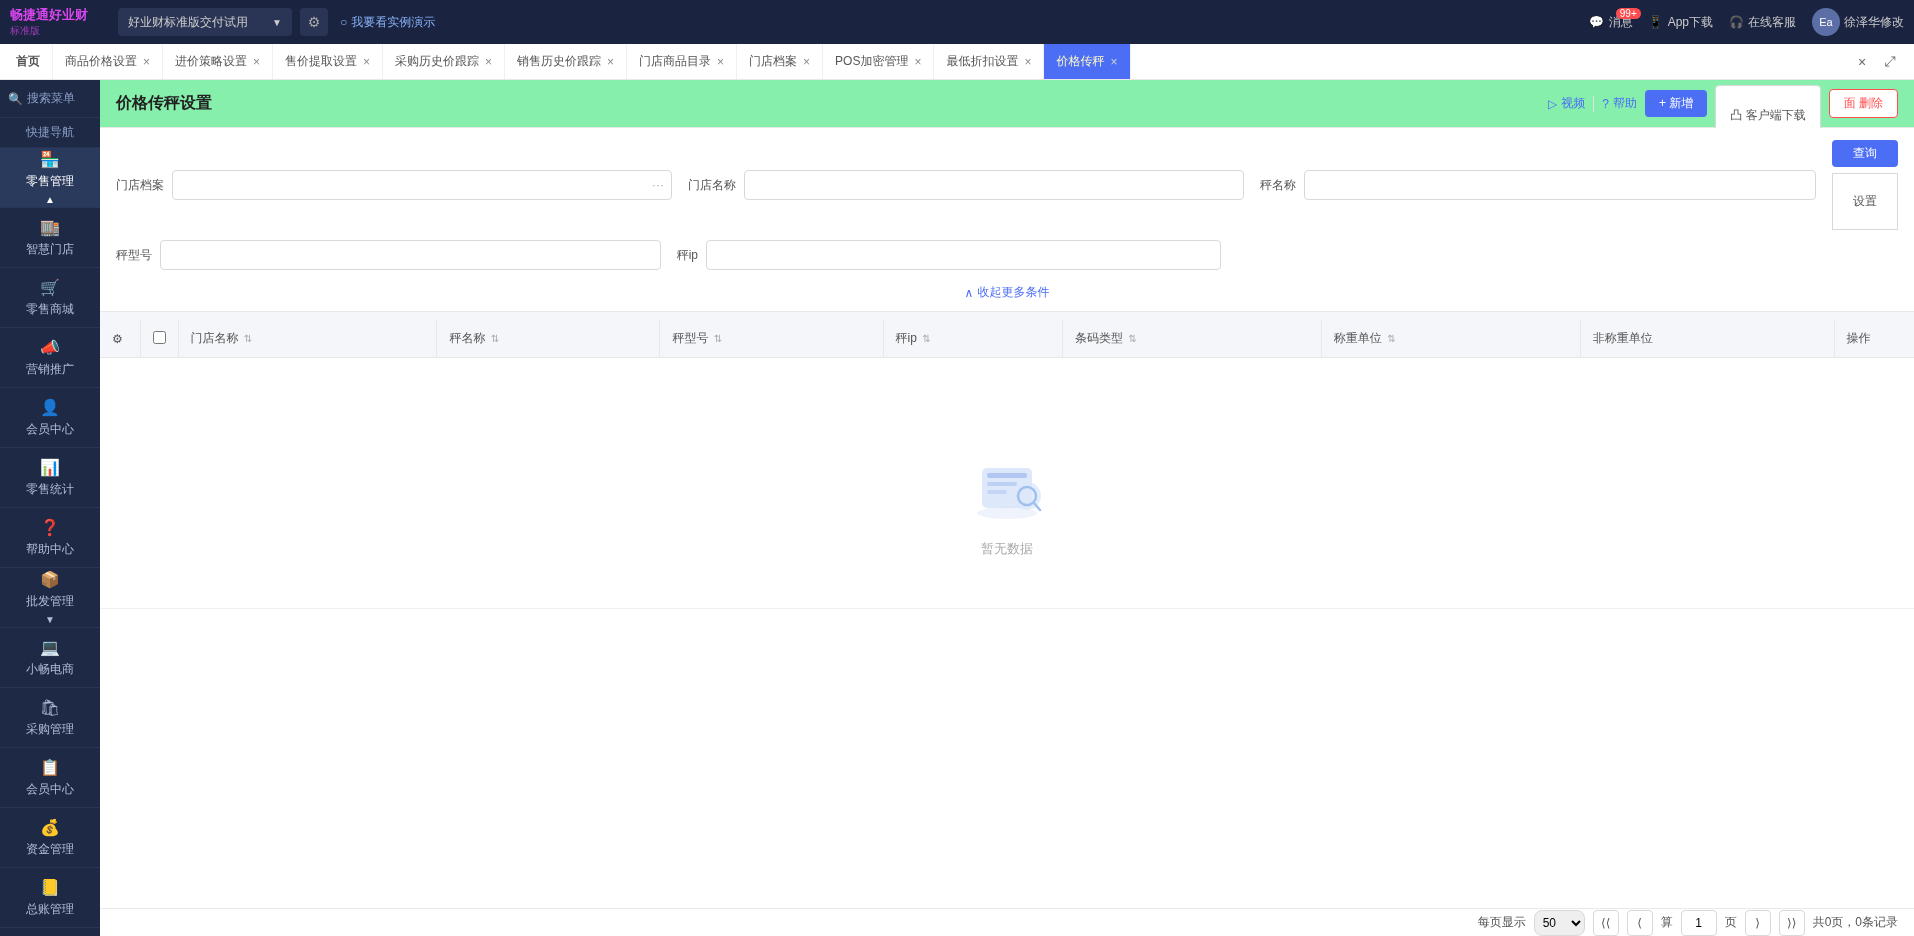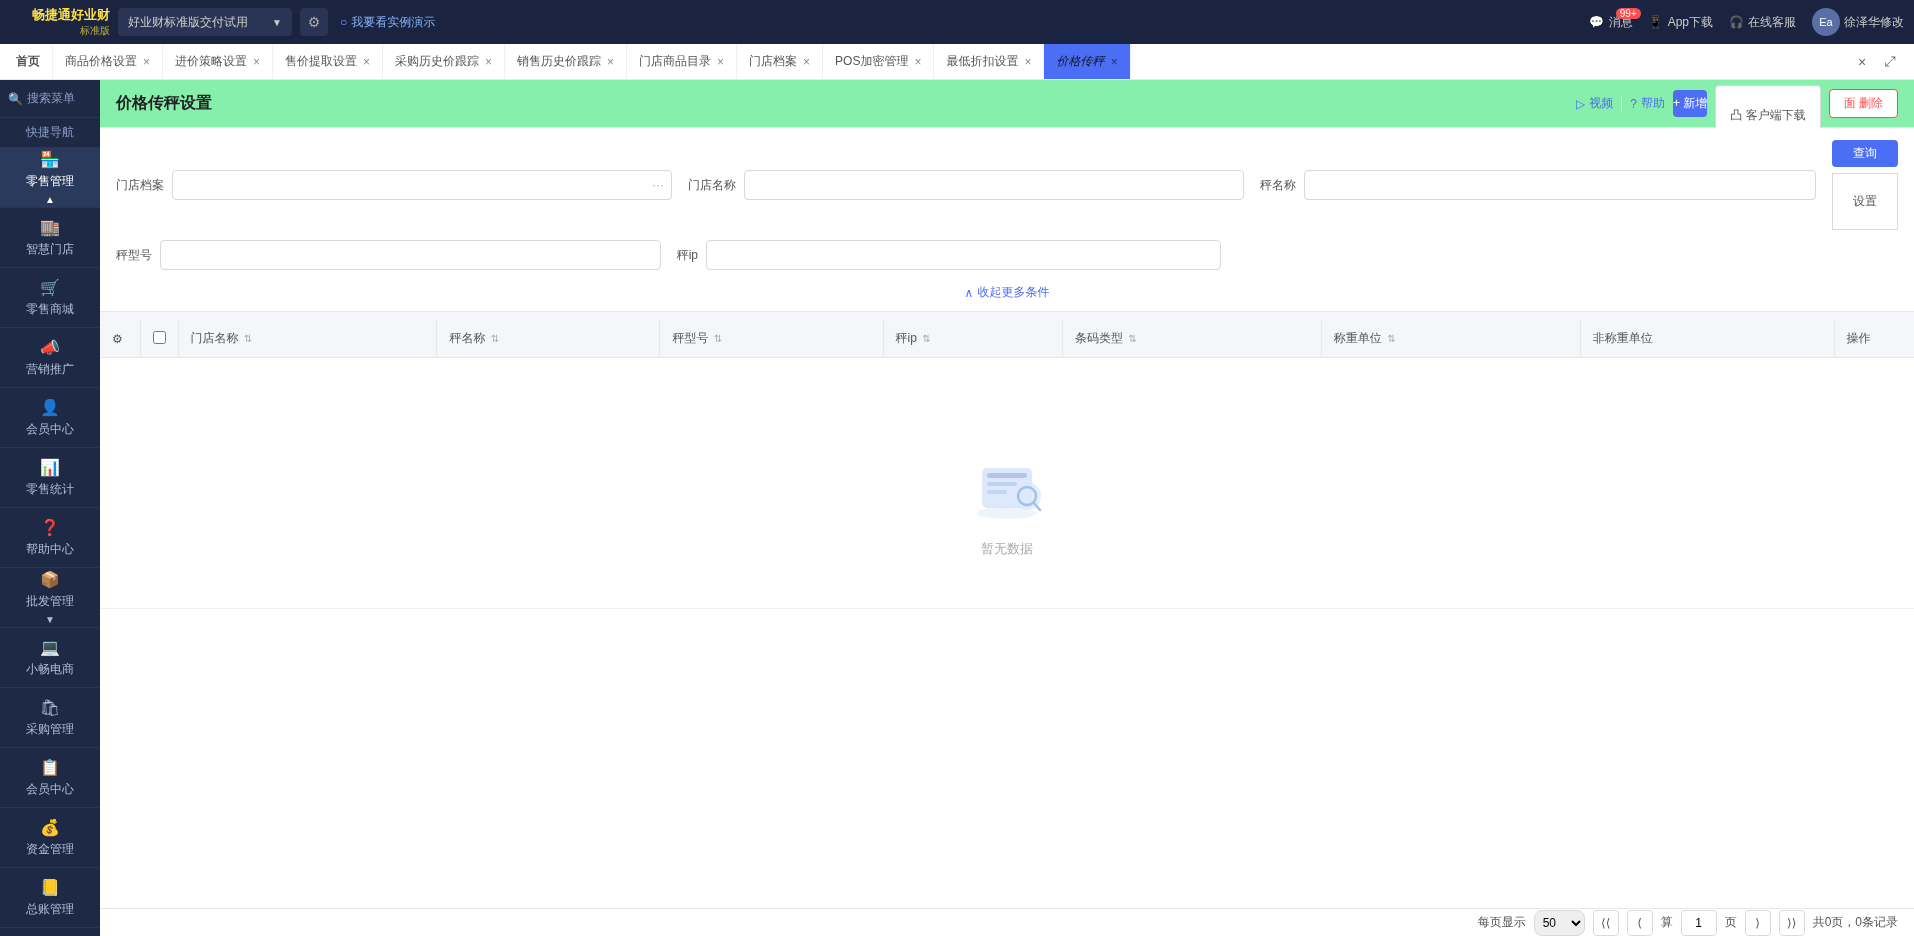--- a/index.html
+++ b/index.html
@@ -11,23 +11,23 @@
       background: #1a2340;
       display: flex;
       align-items: center;
       padding: 0 10px;
       flex-shrink: 0;
       gap: 8px;
     }
     .top-bar-logo {
       display: flex;
       flex-direction: column;
-      align-items: flex-end;
+      align-items: flex-start;
       justify-content: center;
-      color: #fde047;
+      color: #d946ef;
       font-size: 12px;
       width: 100px;
       flex-shrink: 0;
     }
     .top-bar-logo .logo-main { font-size: 13px; font-weight: bold; }
     .top-bar-logo .logo-sub { font-size: 10px; opacity: 0.7; }
 
     .product-selector {
       display: flex;
       align-items: center;
@@ -105,22 +105,21 @@
       white-space: nowrap;
       cursor: pointer;
       color: #555;
       font-size: 12px;
       gap: 6px;
       border-right: 1px solid #f0f0f0;
       flex-shrink: 0;
     }
     .tab-item.active {
       background: #4c6ef5;
-      color: #0f172a;
-      font-style: italic;
+      color: #fef9c3;
     }
     .tab-item .tab-close { font-size: 12px; opacity: 0.7; }
     .tab-item.home { font-weight: bold; }
     .tab-bar-actions {
       margin-left: auto;
       display: flex;
       align-items: center;
       gap: 4px;
       padding-right: 8px;
       flex-shrink: 0;
@@ -215,21 +214,21 @@
     .header-link {
       display: flex; align-items: center; gap: 4px;
       color: #4c6ef5; font-size: 12px; cursor: pointer;
     }
     .divider-v { width: 1px; height: 16px; background: #e0e0e0; }
     .btn-primary {
       background: #4c6ef5;
       color: #fff;
       border: none;
       border-radius: 4px;
-      padding: 5px 0;
+      padding: 5px 14px;
       font-size: 12px;
       cursor: pointer;
       display: flex; align-items: center; gap: 4px;
     }
     .btn-outline {
       background: #fff;
       color: #555;
       border: 1px solid #d9d9d9;
       border-radius: 4px;
       padding: 21px 14px;

